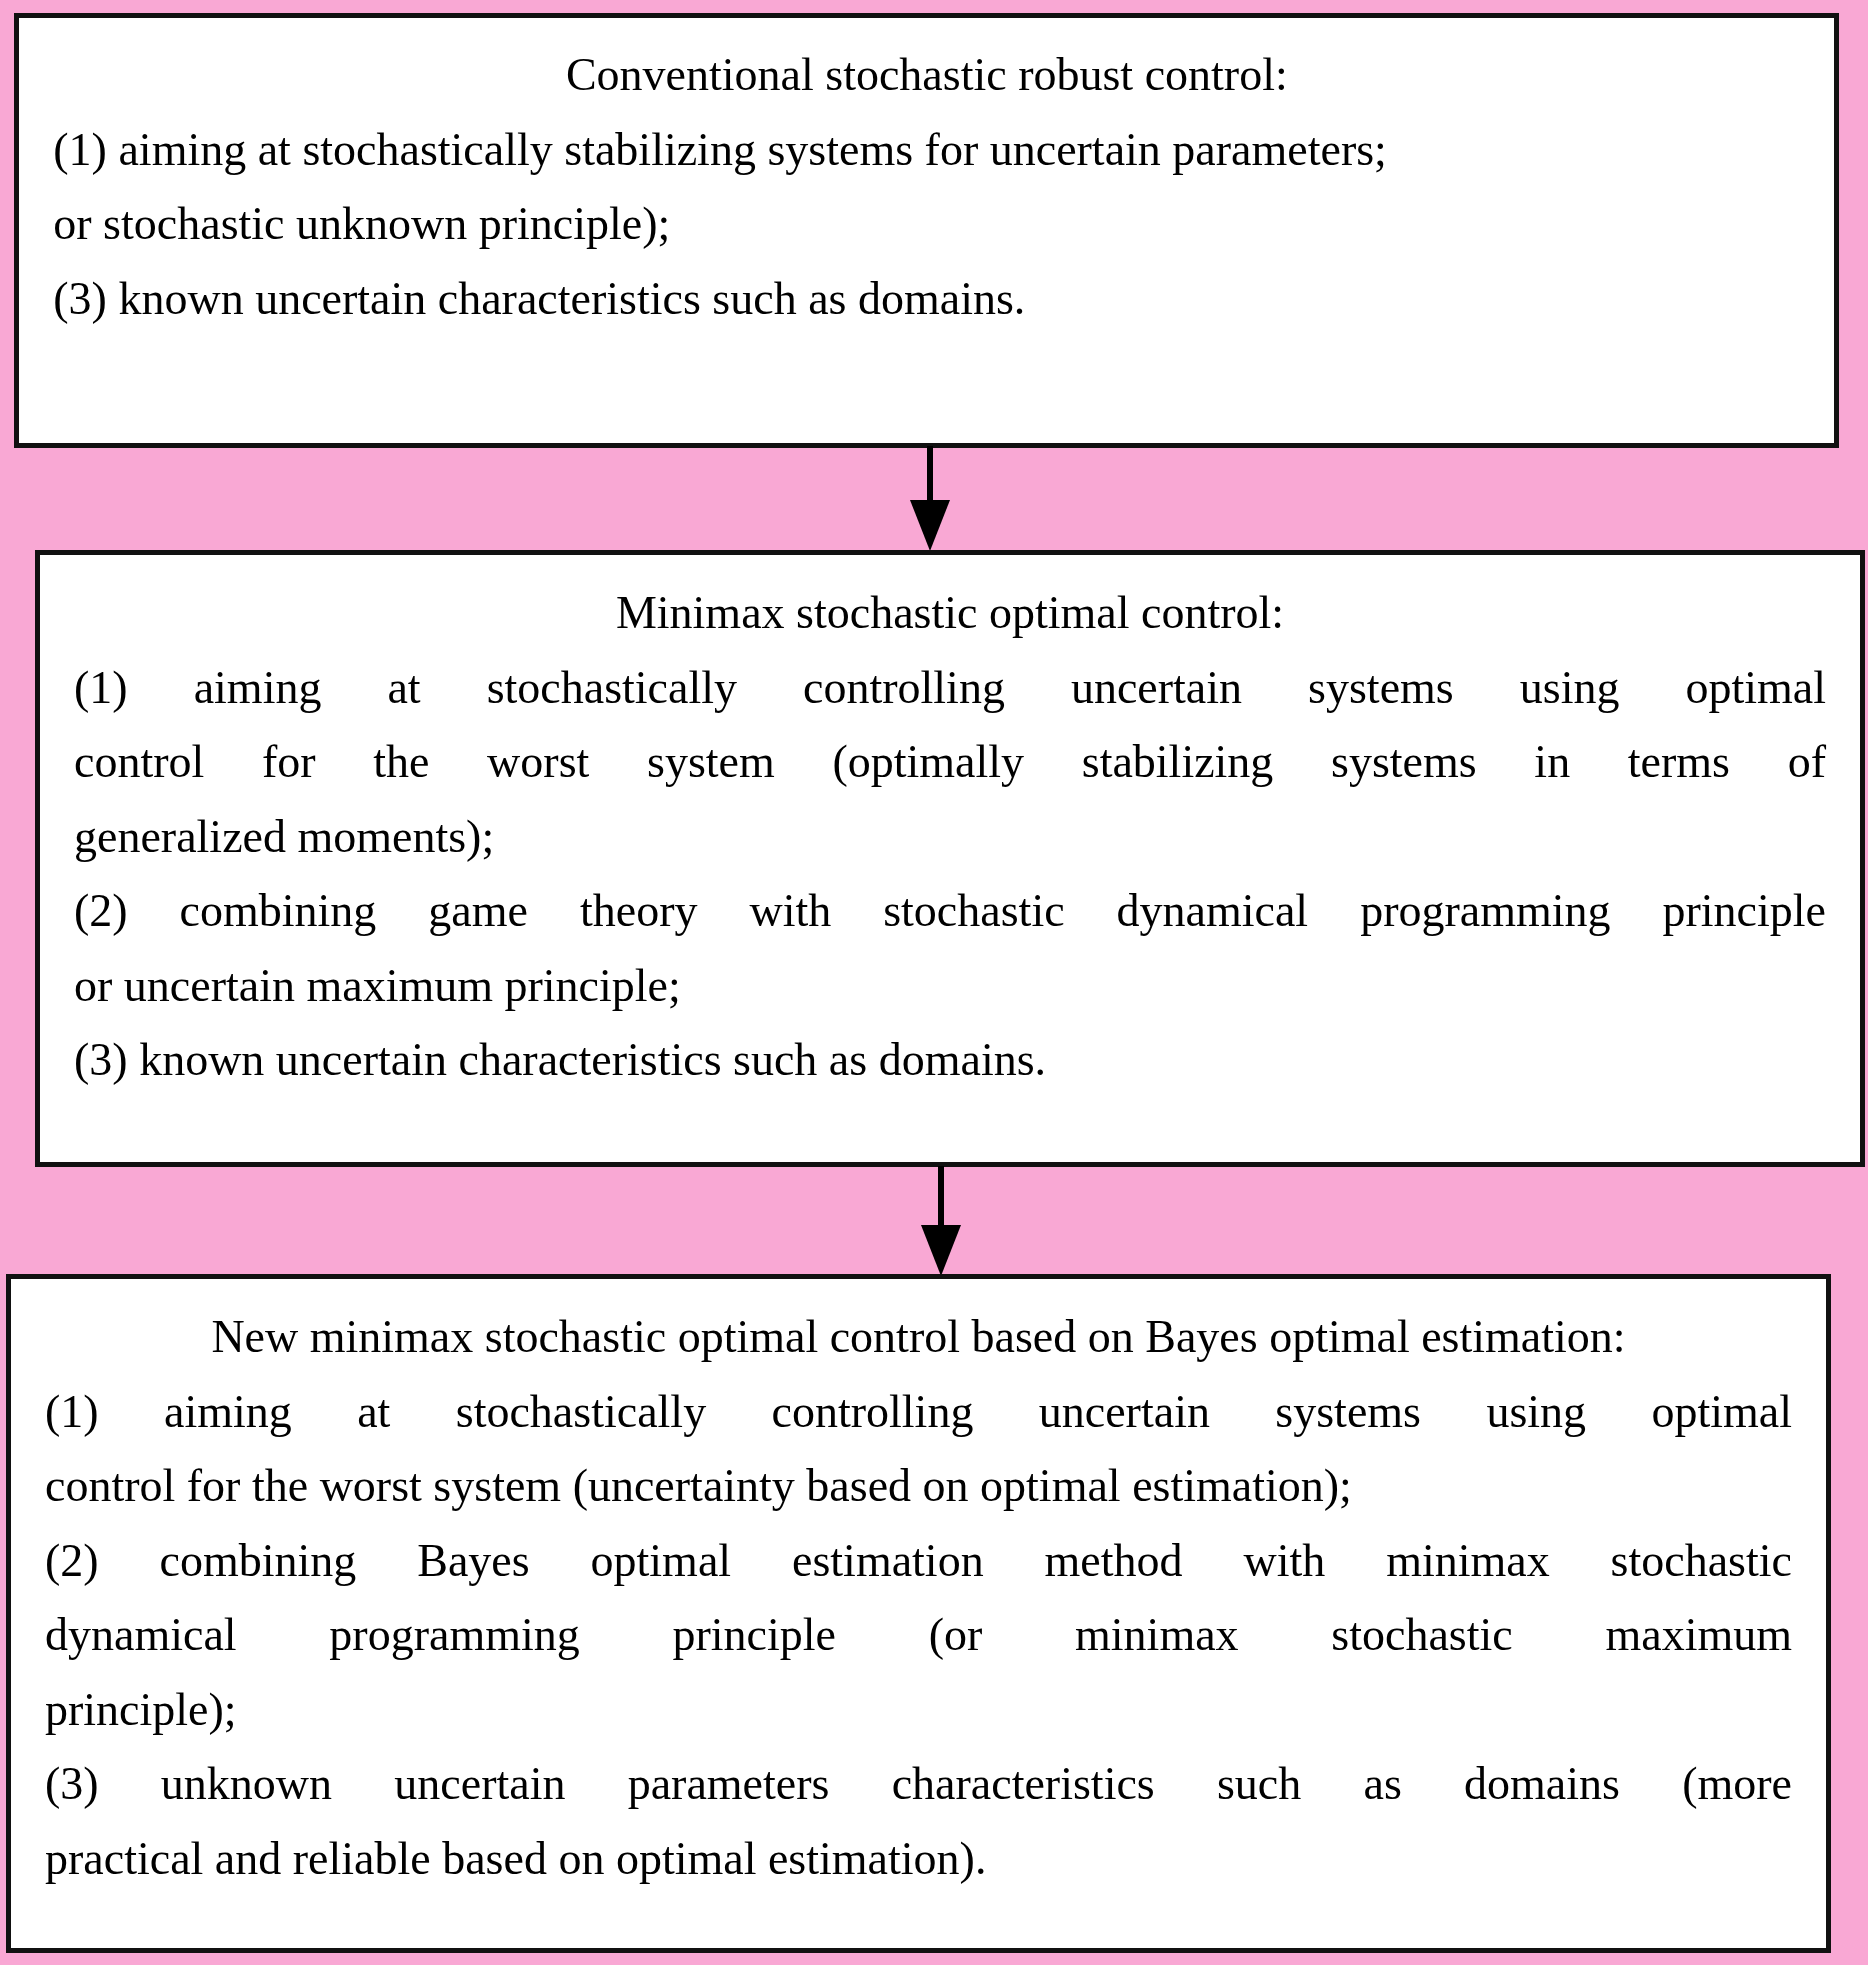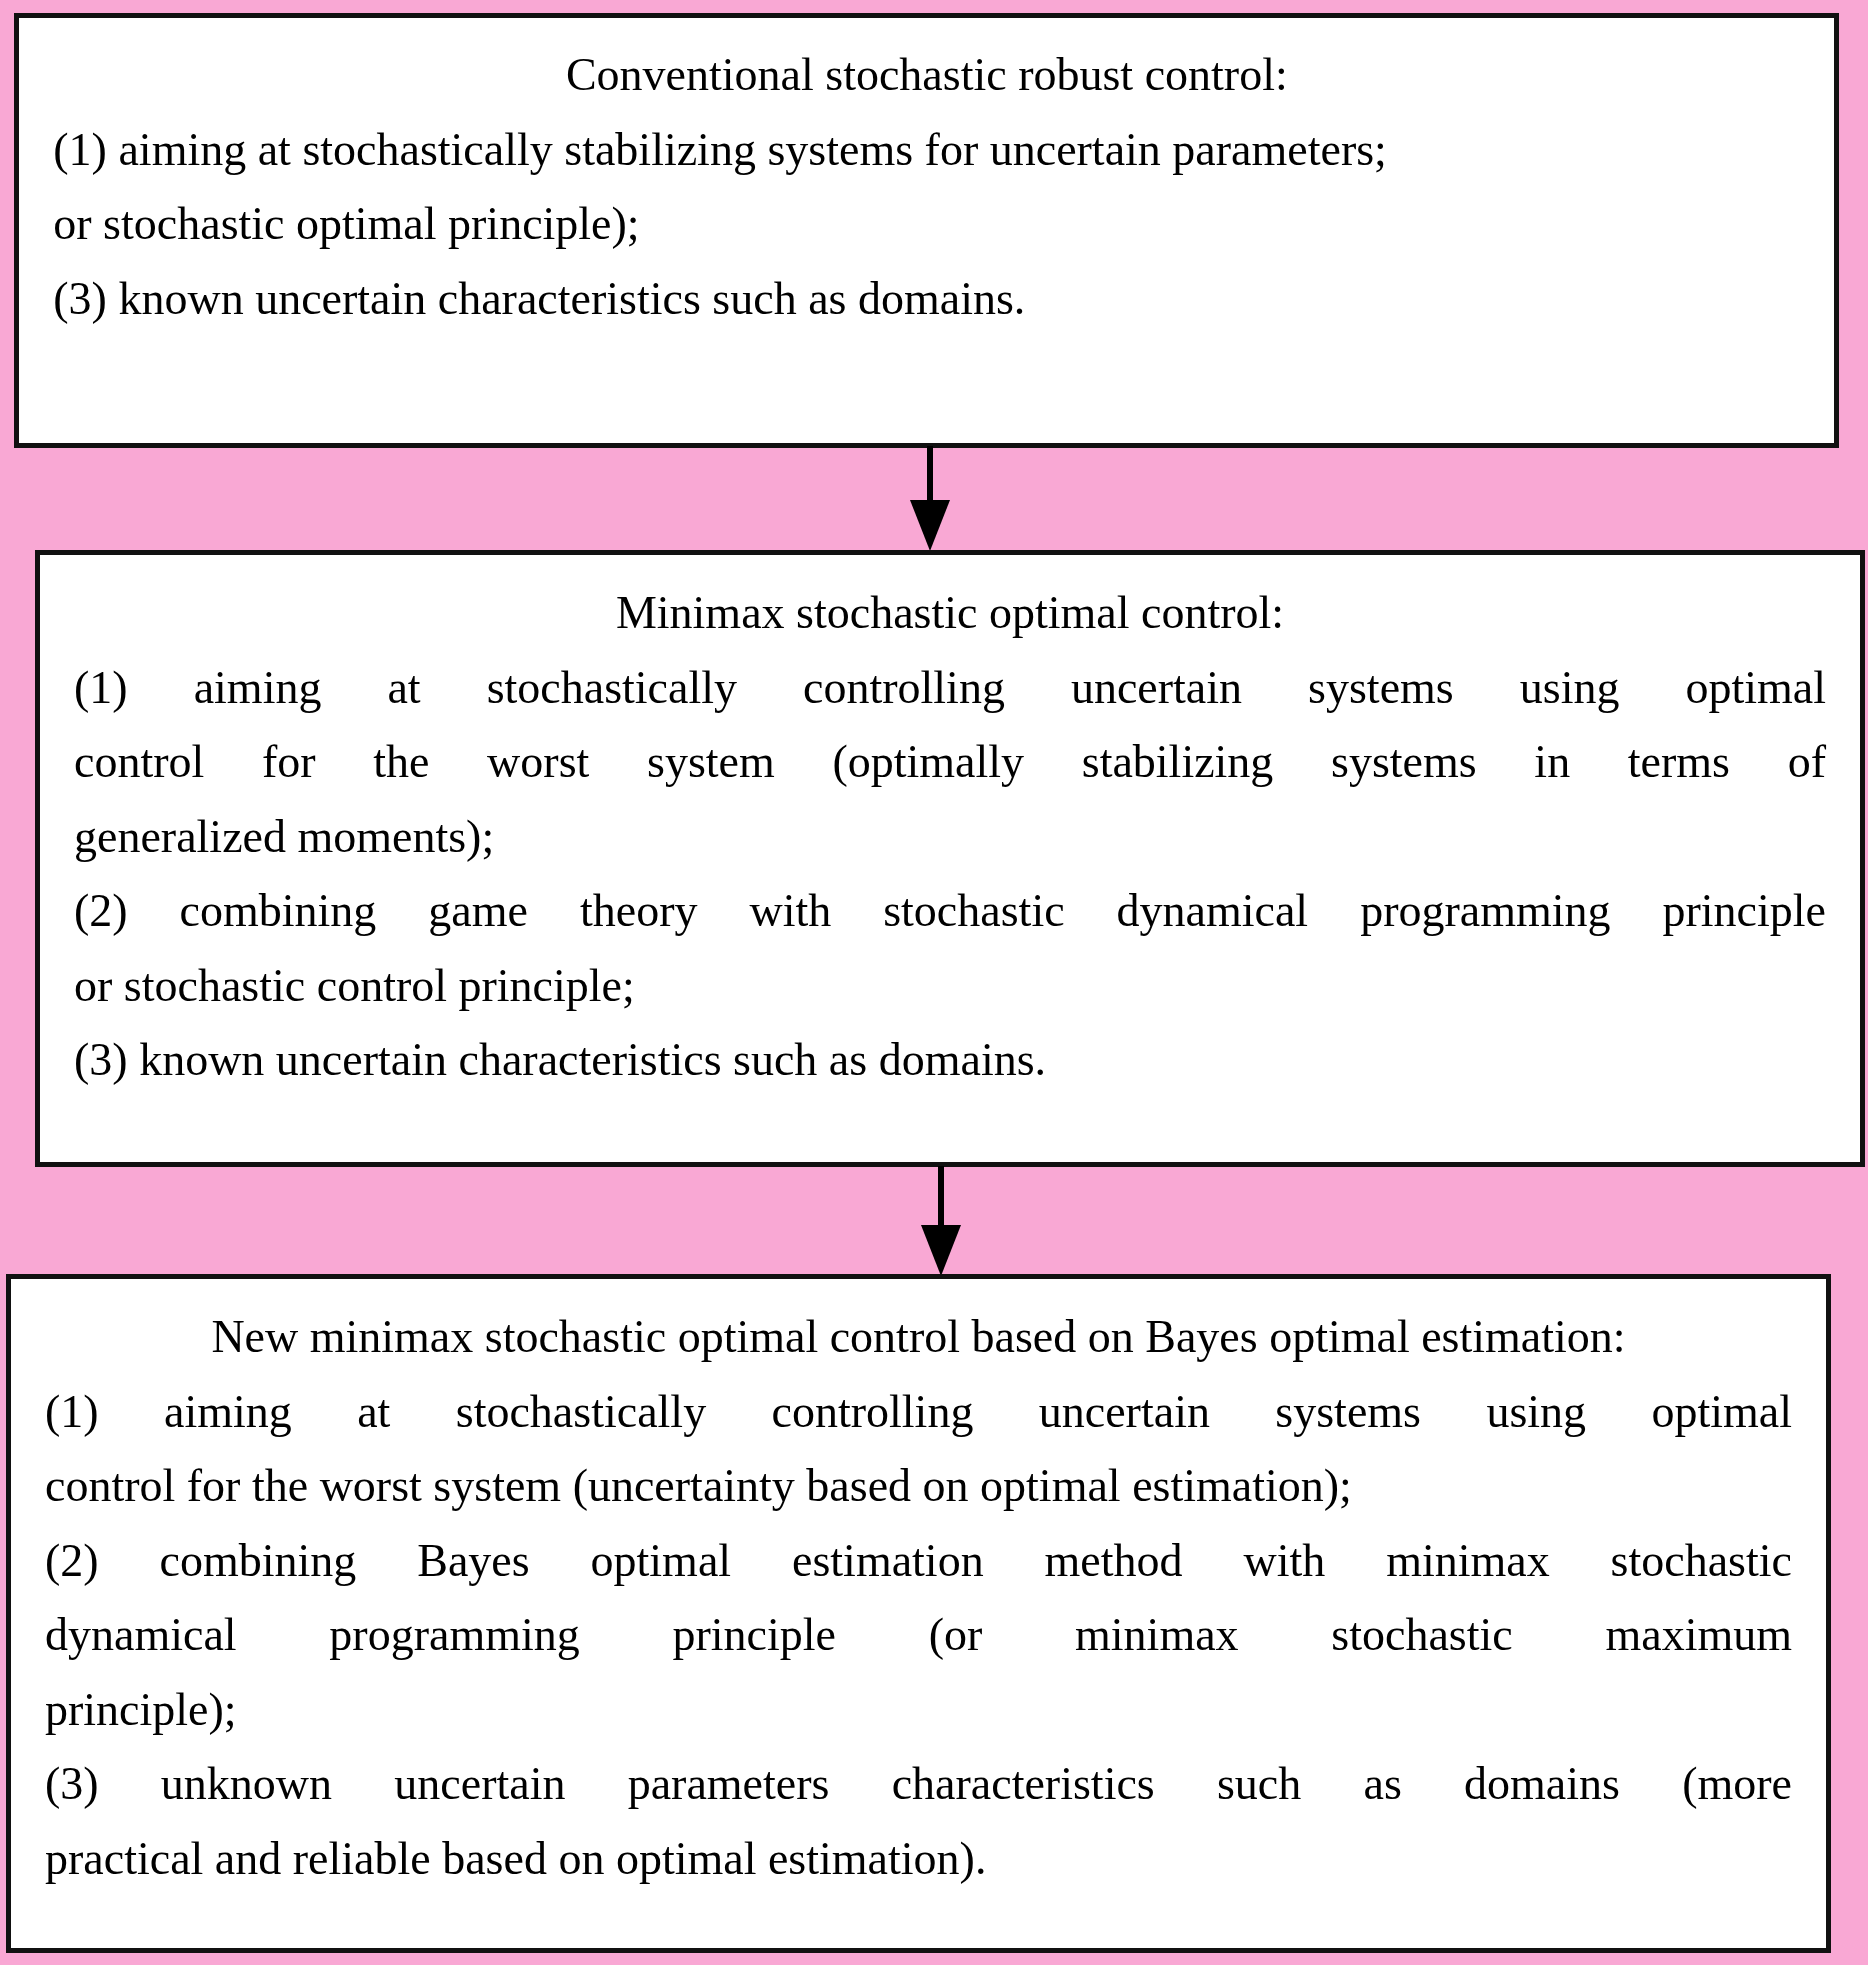--- a/index.html
+++ b/index.html
@@ -132,38 +132,38 @@
 </style>
 </head>
 <body>
 
 <div id="page">
 
   <div class="flow-box" id="box-1">
     <div class="box-inner">
       <div class="box-title">Conventional stochastic robust control:</div>
       <div class="box-line flush">(1) aiming at stochastically stabilizing systems for uncertain parameters;</div>
-      <div class="box-line flush">or stochastic optimal principle);</div>
+      <div class="box-line flush">or stochastic unknown principle);</div>
       <div class="box-line flush">(3) known uncertain characteristics such as domains.</div>
     </div>
   </div>
 
   <div class="arrow" id="arrow-1">
     <div class="arrow-shaft"></div>
     <div class="arrow-head"></div>
   </div>
 
   <div class="flow-box" id="box-2">
     <div class="box-inner">
       <div class="box-title">Minimax stochastic optimal control:</div>
       <div class="box-line justify-stretch">(1) aiming at stochastically controlling uncertain systems using optimal</div>
       <div class="box-line justify-stretch">control for the worst system (optimally stabilizing systems in terms of</div>
       <div class="box-line flush">generalized moments);</div>
       <div class="box-line justify-stretch">(2) combining game theory with stochastic dynamical programming principle</div>
-      <div class="box-line flush">or stochastic control principle;</div>
+      <div class="box-line flush">or uncertain maximum principle;</div>
       <div class="box-line flush">(3) known uncertain characteristics such as domains.</div>
     </div>
   </div>
 
   <div class="arrow" id="arrow-2">
     <div class="arrow-shaft"></div>
     <div class="arrow-head"></div>
   </div>
 
   <div class="flow-box" id="box-3">

